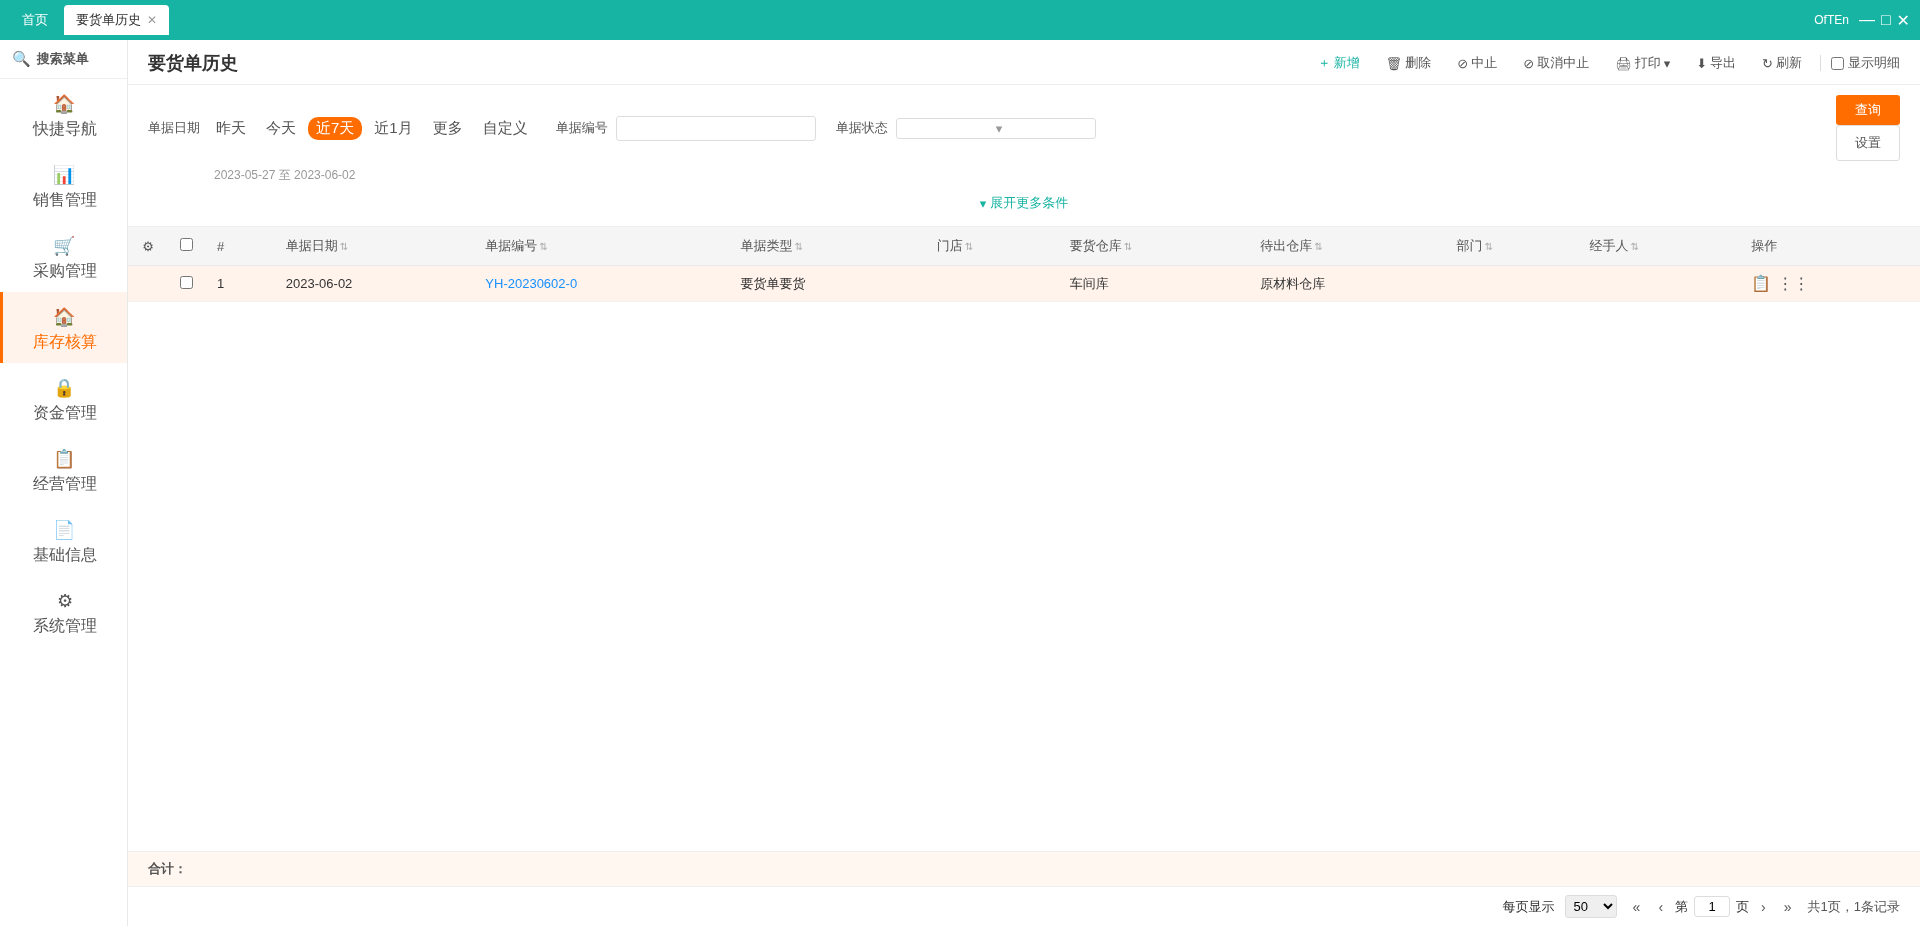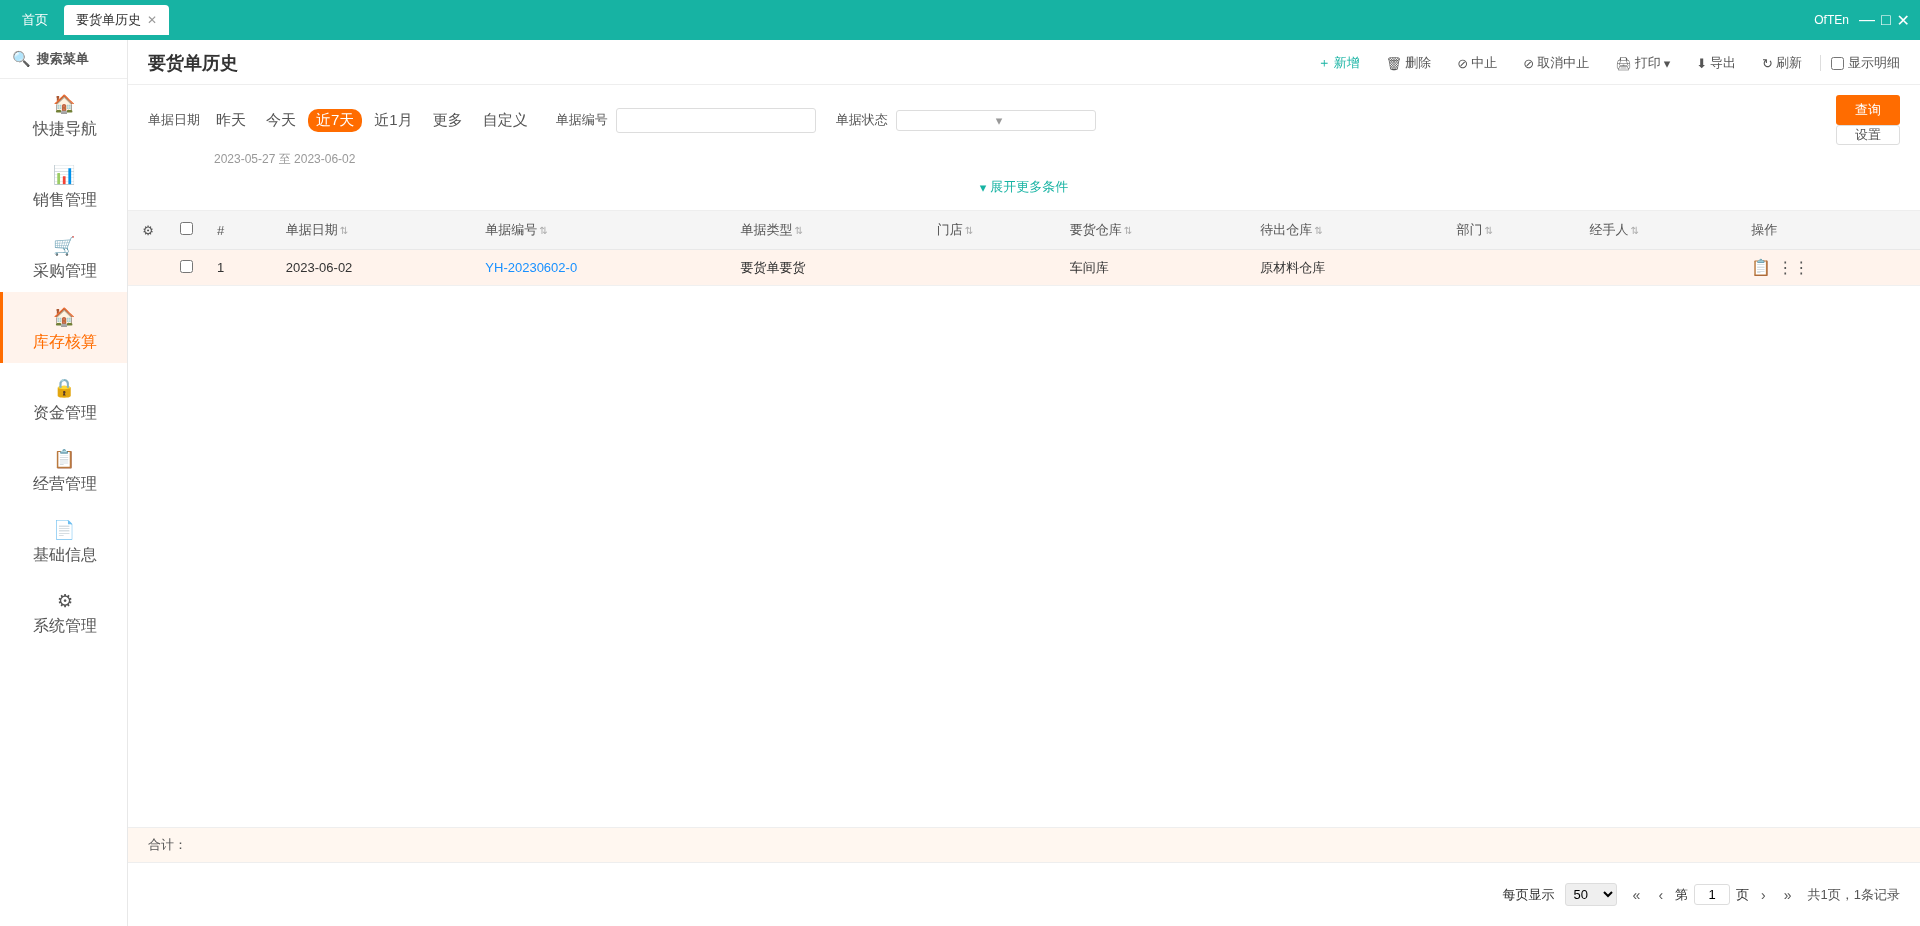--- a/index.html
+++ b/index.html
@@ -76,21 +76,21 @@
     }
     .toolbar-btn.add { color: #17b3a3; }
     .toolbar-btn.delete { color: #555; }
     .toolbar-btn.stop { color: #555; }
     .btn-query {
       background: #ff6c00; color: #fff; border: none;
       padding: 6px 18px; border-radius: 3px; cursor: pointer; font-size: 13px;
     }
     .btn-setting {
       background: #fff; color: #555; border: 1px solid #ddd;
-      padding: 0 18px; border-radius: 3px; cursor: pointer; font-size: 13px;
+      padding: 8px 18px; border-radius: 3px; cursor: pointer; font-size: 13px;
     }
     .display-detail { display: flex; align-items: center; gap: 4px; font-size: 13px; color: #555; cursor: pointer; }
 
     
     .filter-area {
       background: #fff; padding: 10px 20px; border-bottom: 1px solid #eee; flex-shrink: 0;
     }
     .filter-row {
       display: flex; align-items: center; gap: 20px; flex-wrap: wrap;
     }
@@ -141,25 +141,25 @@
 
     
     .settings-col { width: 40px; text-align: center; }
     .checkbox-col { width: 36px; text-align: center; }
 
     
     .footer-bar {
       background: #fff7f0; border-top: 1px solid #eee; padding: 8px 20px;
       display: flex; align-items: center; flex-shrink: 0; font-size: 13px;
     }
-    .total-label { color: #555; }
+    .total-label { color: #555; font-weight: bold; }
 
     
     .pagination-bar {
-      background: #fff; border-top: 1px solid #eee; padding: 20px 20px;
+      background: #fff; border-top: 1px solid #eee; padding: 8px 20px;
       display: flex; align-items: center; justify-content: flex-end;
       gap: 10px; flex-shrink: 0; font-size: 13px;
     }
     .page-size-select {
       border: 1px solid #ddd; border-radius: 3px; padding: 2px 4px; font-size: 13px;
     }
     .page-nav { display: flex; align-items: center; gap: 6px; }
     .page-nav-btn { cursor: pointer; color: #555; font-size: 14px; padding: 2px 6px; }
     .page-num-input {
       border: 1px solid #ddd; border-radius: 3px; width: 36px;

